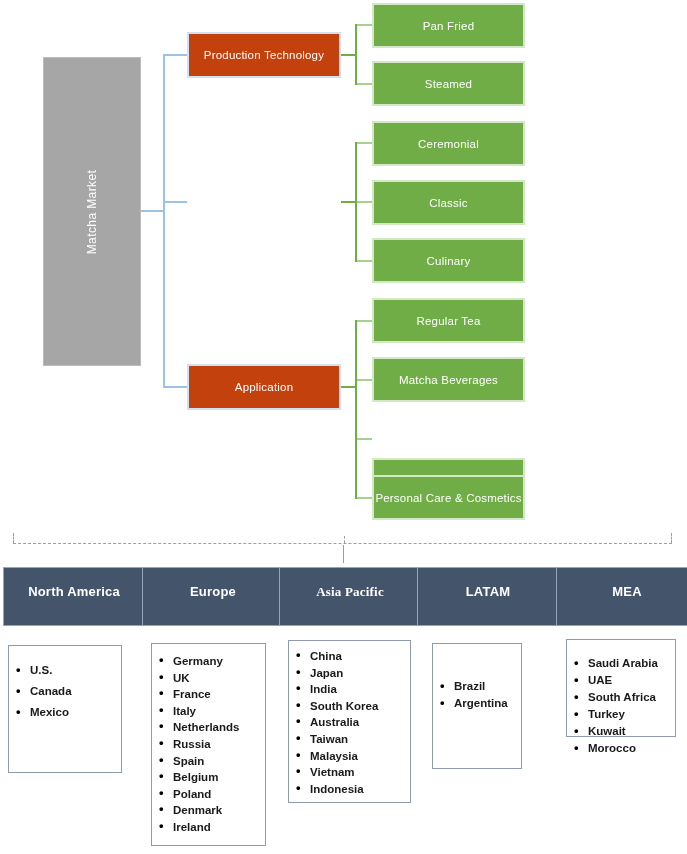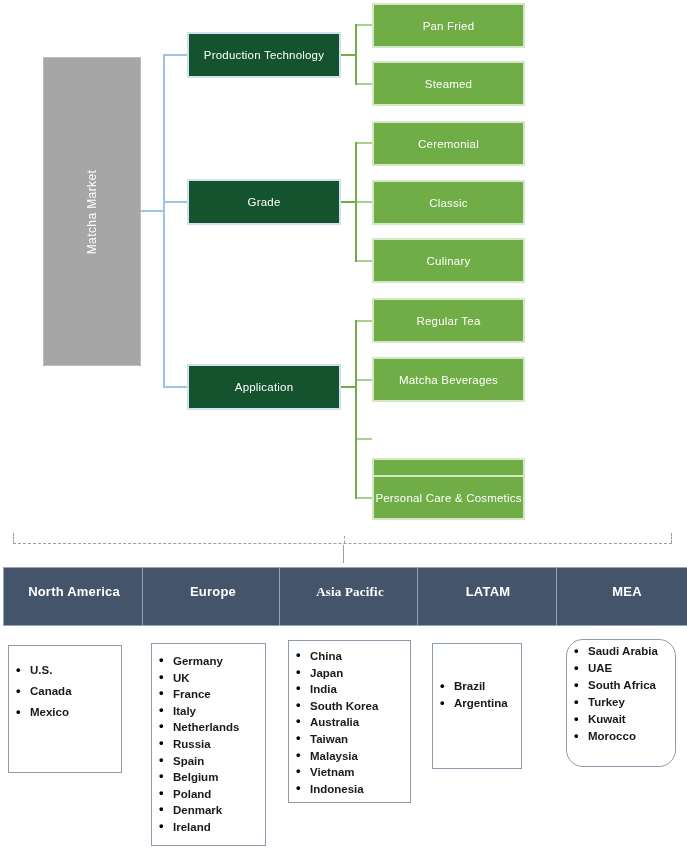--- a/index.html
+++ b/index.html
@@ -13,21 +13,21 @@
   .box-root {
     left:43px; top:57px; width:98px; height:309px;
     background:#A6A6A6; border:1px solid #bcbcbc;
   }
   .box-root .vtext {
     transform:rotate(-90deg); white-space:nowrap; color:#ffffff;
     font-size:12px; letter-spacing:0.4px;
   }
   .box-blue {
     left:187px; width:154px; height:46px;
-    background:#14532d; border:2px solid #cfe1f2;
+    background:#c2410c; border:2px solid #cfe1f2;
     color:#ffffff; font-size:11.5px; letter-spacing:0.2px;
   }
   .box-green {
     left:372px; width:153px; height:45px;
     background:#70AD47; border:2px solid #d4e8c6;
     color:#ffffff; font-size:11.5px; letter-spacing:0.2px;
   }
   
   .conn { position:absolute; }
   .conn-blue { background:#9CC2E5; }
@@ -56,37 +56,34 @@
     content:"\2022"; position:absolute; left:7px; top:-1px; font-size:13px; color:#000000;
   }
   .rl-na  { left:8px;   top:645px; width:114px; height:128px; padding-top:14px; }
   .rl-na li { line-height:21px; }
   .rl-eu  { left:151px; top:643px; width:115px; height:203px; padding-top:9px; }
   .rl-eu li { line-height:16.6px; }
   .rl-ap  { left:288px; top:640px; width:123px; height:163px; padding-top:7px; }
   .rl-ap li { line-height:16.6px; }
   .rl-la  { left:432px; top:643px; width:90px; height:126px; padding-top:34px; }
   .rl-la li { line-height:17px; }
-  .rl-mea { left:566px; top:639px; width:110px; height:128px; padding-top:3px;border-radius:17px; }
+  .rl-mea { left:566px; top:639px; width:110px; height:98px; padding-top:15px; }
   .rl-mea li { line-height:17px; }
 </style>
 </head>
 <body>
 
 <div id="canvas">
 
   <div class="box box-root">
     <span class="vtext">Matcha Market</span>
   </div>
 
   <div class="box box-blue" style="top:32px;">
     <span>Production Technology</span>
-  </div>
-  <div class="box box-blue" style="top:179px;">
-    <span>Grade</span>
   </div>
   <div class="box box-blue" style="top:364px;">
     <span>Application</span>
   </div>
 
   <div class="box box-green" style="top:3px;">
     <span>Pan Fried</span>
   </div>
   <div class="box box-green" style="top:61px;">
     <span>Steamed</span>

